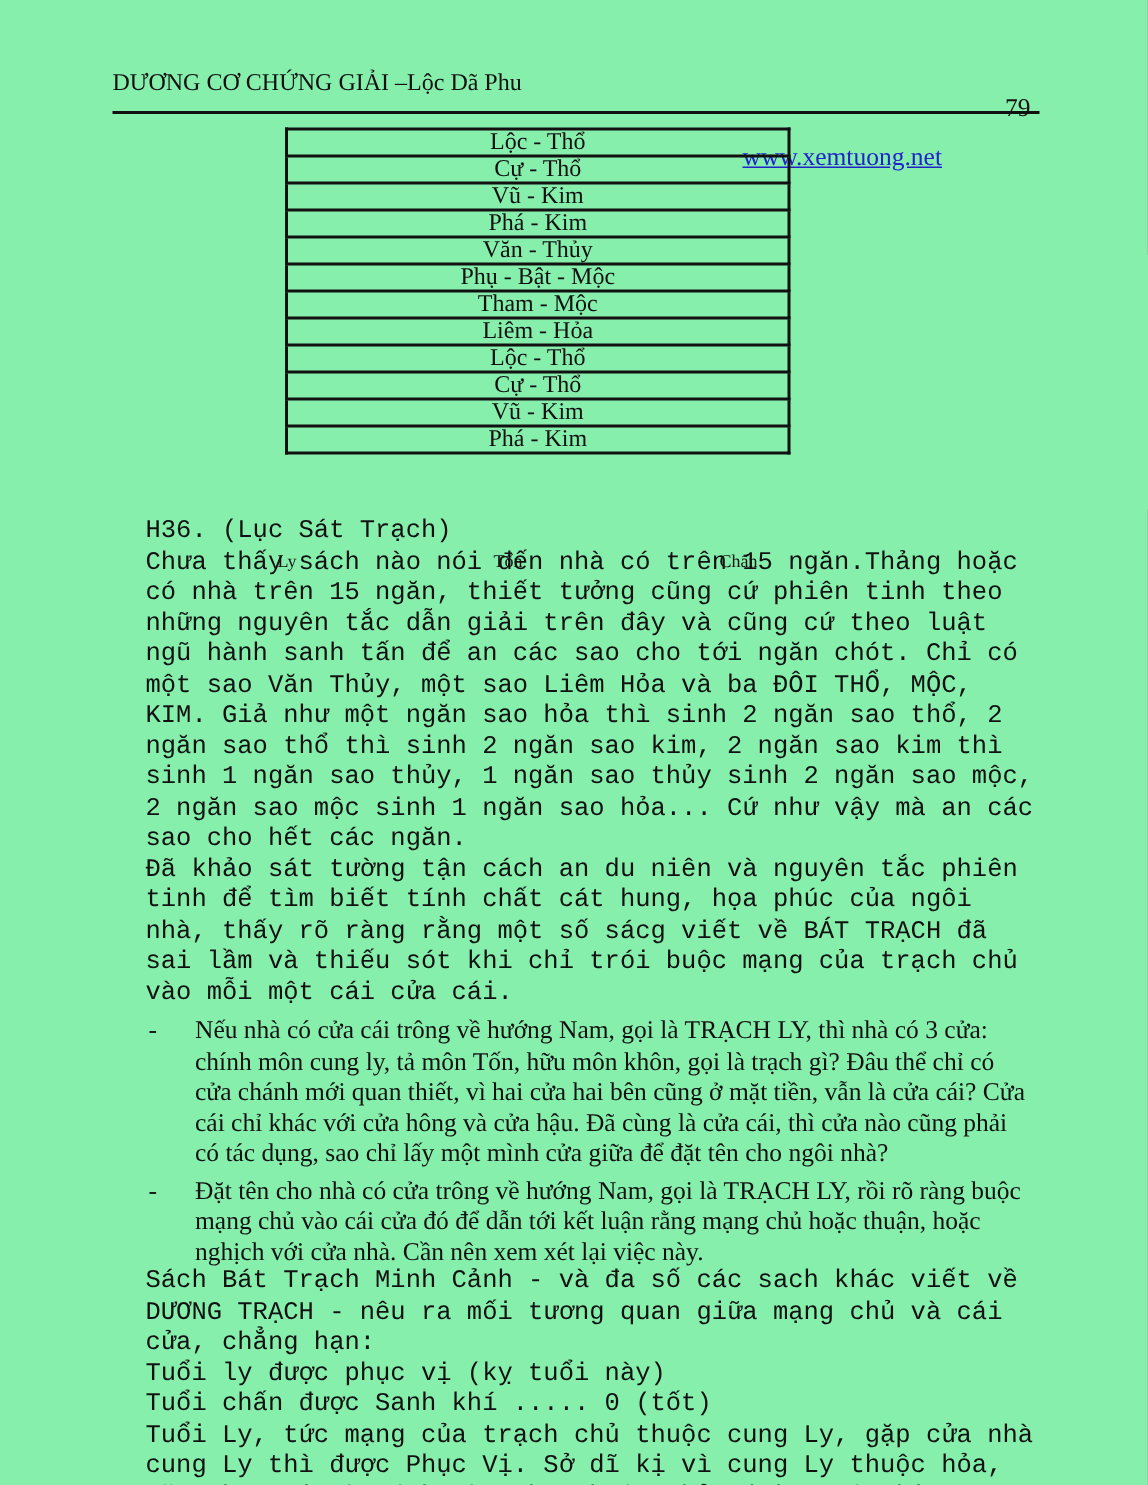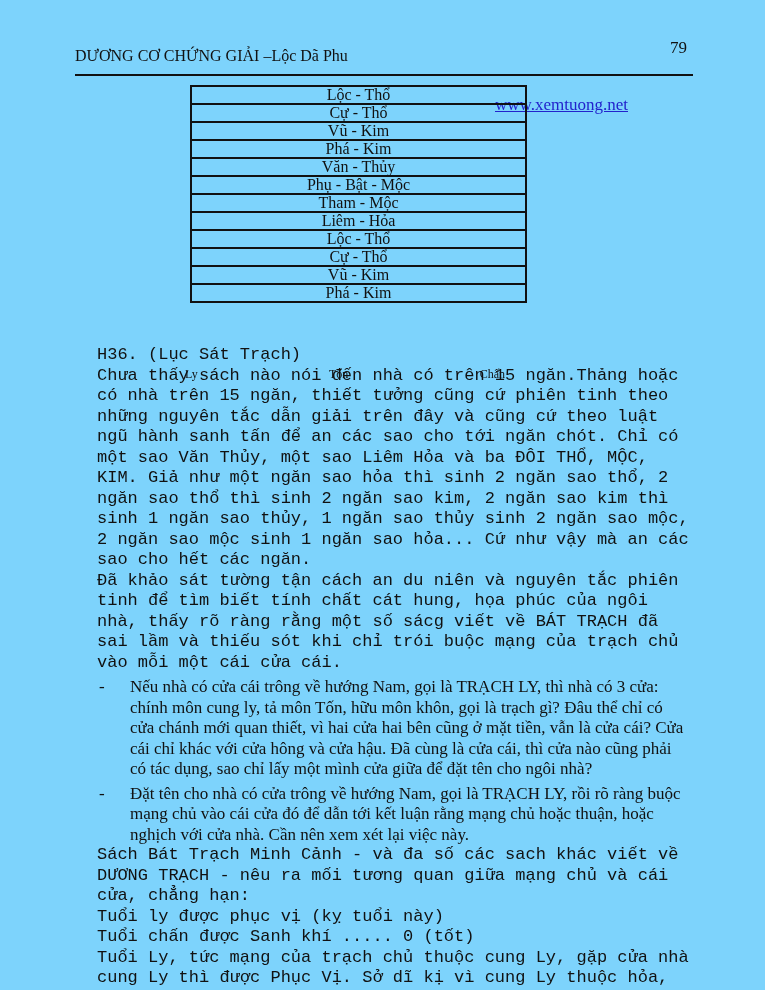--- a/index.html
+++ b/index.html
@@ -1,29 +1,29 @@
 <!DOCTYPE html>
 <html><head>
 <meta charset="utf-8">
 <style>
   html,body{margin:0;padding:0;}
   body{background:#888;}
   .page{
     position:relative;
     width:765px;height:990px;
-    background:#7dd3fc;
+    background:#86efac;
     font-family:"Liberation Serif","DejaVu Serif",serif;
     color:#111;
     overflow:hidden;
     margin:0 auto;
   }
   
   .hdr-title{position:absolute;left:75px;top:47px;font-size:16px;white-space:nowrap;}
   .hdr-link{position:absolute;right:137px;top:47px;font-size:17px;text-decoration:underline;white-space:nowrap;cursor:pointer;margin-top:48px;}
-  .hdr-page{position:absolute;right:78px;top:38px;font-size:17px;}
+  .hdr-page{position:absolute;right:78px;top:62px;font-size:17px;}
   .hdr-rule{position:absolute;left:75px;top:74px;width:618px;border-top:2px solid #111;}
   
   .star-table{
     position:absolute;left:190px;top:85px;width:337px;
     border-collapse:collapse;table-layout:fixed;
   }
   .star-table td{
     border:2px solid #111;
     height:16px;
     padding:0 2px;

